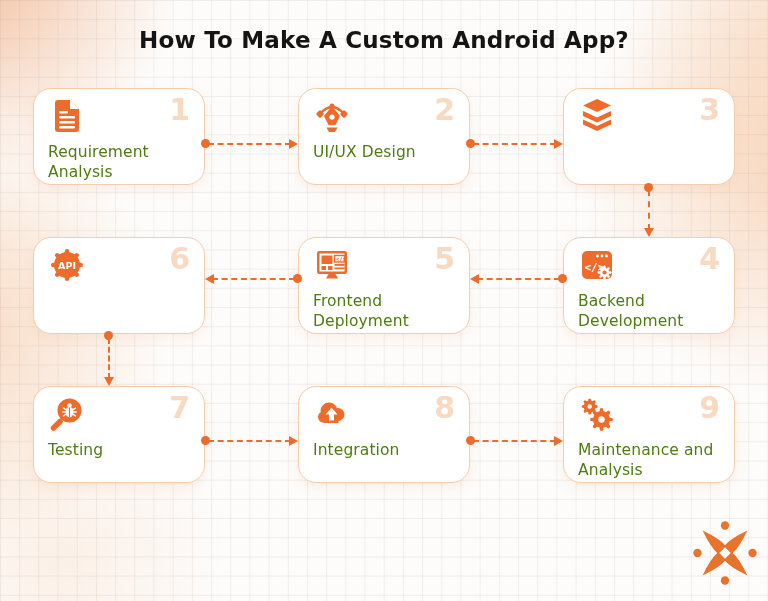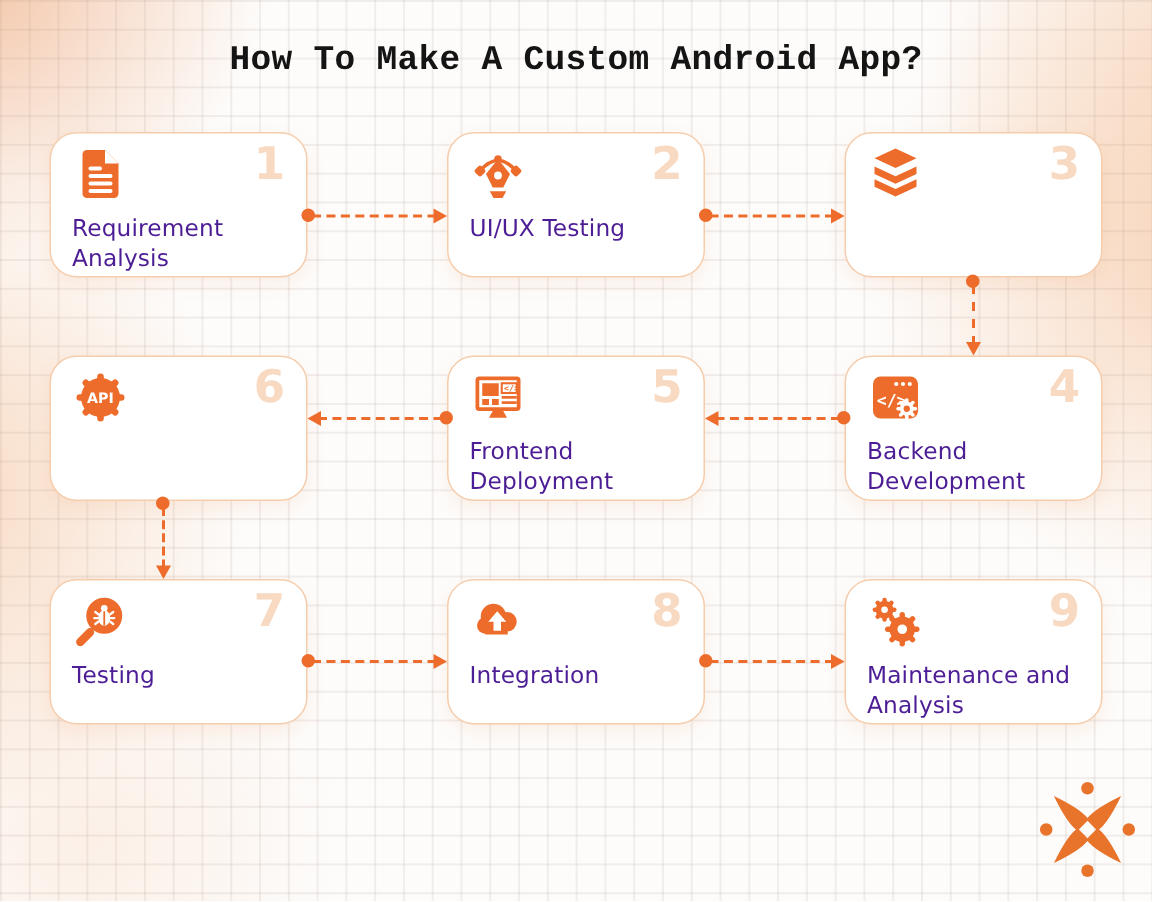--- a/index.html
+++ b/index.html
@@ -16,35 +16,35 @@
   }
   .canvas::before{
     content:"";position:absolute;inset:0;pointer-events:none;
     background-image:
       linear-gradient(to right, rgba(168,146,134,0.14) 1px, transparent 1px),
       linear-gradient(to bottom, rgba(168,146,134,0.14) 1px, transparent 1px);
     background-size:19.2px 19.2px;
   }
   .title{
     position:absolute;top:27px;left:0;width:100%;text-align:center;
-    font-size:23px;font-weight:800;color:#141414;letter-spacing:0.2px;font-family:Liberation Mono, monospace;
+    font-size:23px;font-weight:800;color:#141414;letter-spacing:0.2px;
   }
   .card{
     position:absolute;width:172px;height:97px;box-sizing:border-box;
     background:#ffffff;border:1px solid #F6CDAC;border-radius:18px;
     box-shadow:0 5px 12px rgba(232,130,60,0.10);
     padding:8px 14px 8px 14px;
   }
   .card .num{
     position:absolute;top:3px;right:14px;
     font-size:30px;font-weight:800;color:#F8D9C1;line-height:1.2;
   }
   .card .icon{display:block;width:38px;height:38px;}
   .card .label{
-    margin-top:7px;font-size:15.5px;font-weight:500;color:#4c1d95;
+    margin-top:7px;font-size:15.5px;font-weight:500;color:#4d7c0f;
     line-height:1.32;letter-spacing:0.1px;
   }
   
   .arrow{position:absolute;}
   .arrow .line{position:absolute;}
   .arrow .dot{position:absolute;width:9px;height:9px;border-radius:50%;background:#ED6C2B;}
   .arrow .head{position:absolute;width:0;height:0;}
   .arrow-h{height:9px;}
   .arrow-h .line{top:3.5px;left:7px;right:7px;border-top:2px dashed #ED6C2B;}
   .arrow-h .dot{top:0;}
@@ -84,21 +84,21 @@
     <span class="num">2</span>
     <svg class="icon" viewBox="0 0 38 38">
       <path d="M7 17 Q19 3 31 17" fill="none" stroke="#ED6C2B" stroke-width="2.4"></path>
       <rect x="4" y="14" width="6" height="6" rx="1.5" fill="#ED6C2B" transform="rotate(45 7 17)"></rect>
       <rect x="28" y="14" width="6" height="6" rx="1.5" fill="#ED6C2B" transform="rotate(45 31 17)"></rect>
       <circle cx="19" cy="9" r="2.5" fill="#ED6C2B"></circle>
       <path d="M19 9l8 10-4.5 9h-7L11 19z" fill="#ED6C2B"></path>
       <circle cx="19" cy="20" r="2.6" fill="#ffffff"></circle>
       <path d="M13.5 30.5h11l-2.5 4.5h-6z" fill="#ED6C2B"></path>
     </svg>
-    <div class="label">UI/UX Testing</div>
+    <div class="label">UI/UX Design</div>
   </div>
 
   <div class="card" style="left:563px;top:88px;">
     <span class="num">3</span>
     <svg class="icon" viewBox="0 0 38 38">
       <path d="M19 2l14 6.5L19 15 5 8.5z" fill="#ED6C2B"></path>
       <path d="M5 14l14 6.5L33 14v5L19 25.5 5 19z" fill="#ED6C2B"></path>
       <path d="M5 22.5l14 6.5 14-6.5v5L19 34 5 27.5z" fill="#ED6C2B"></path>
     </svg>
   </div>

